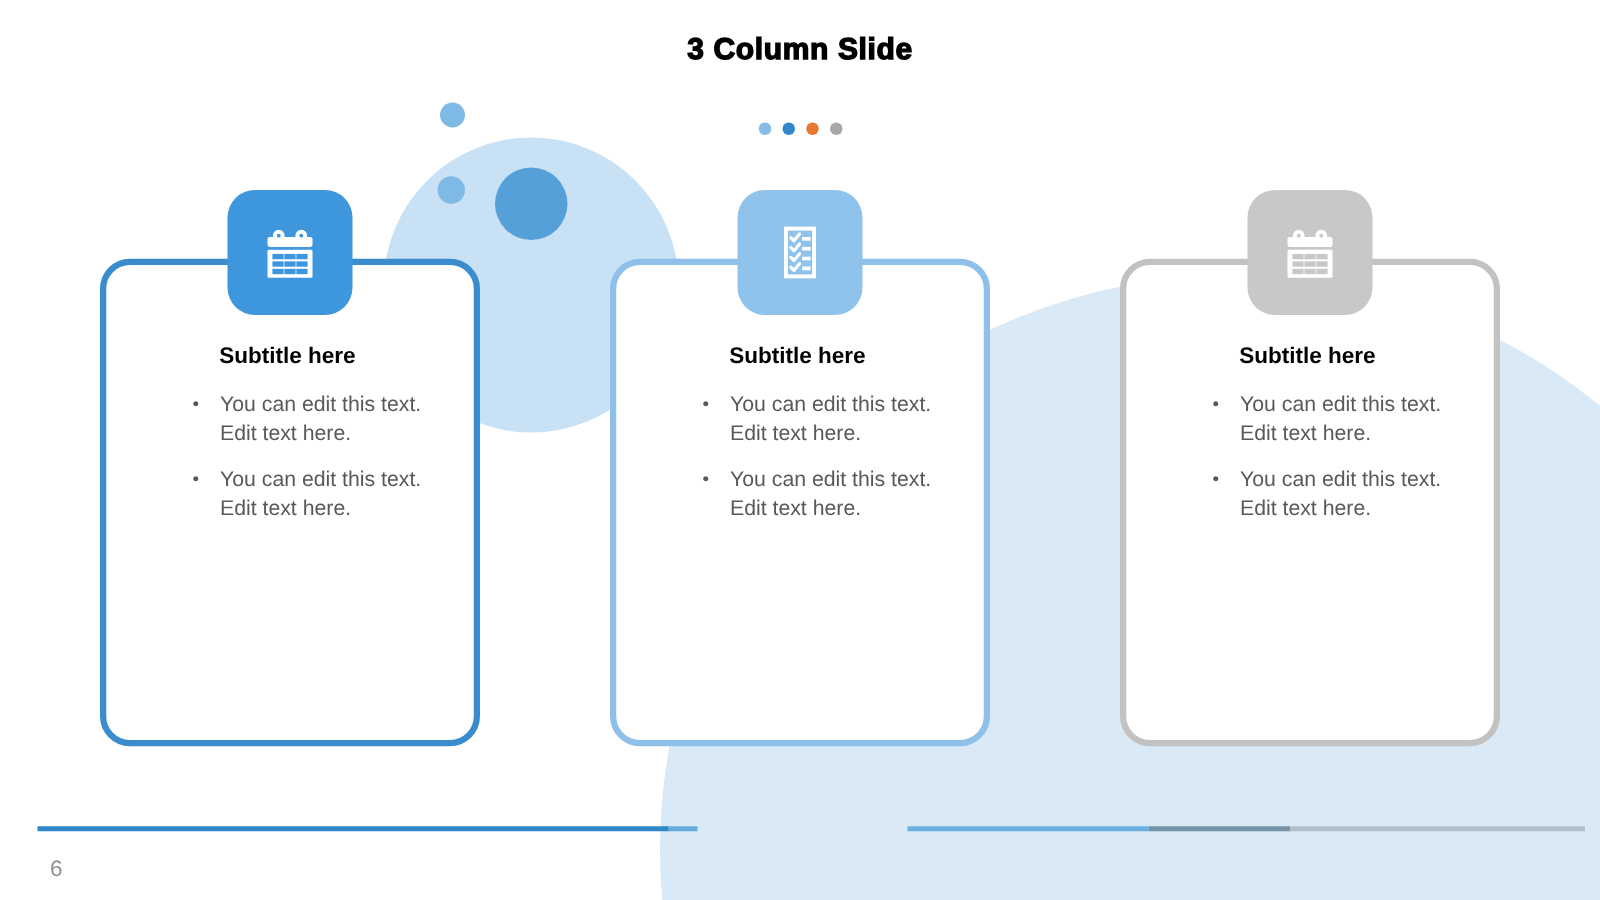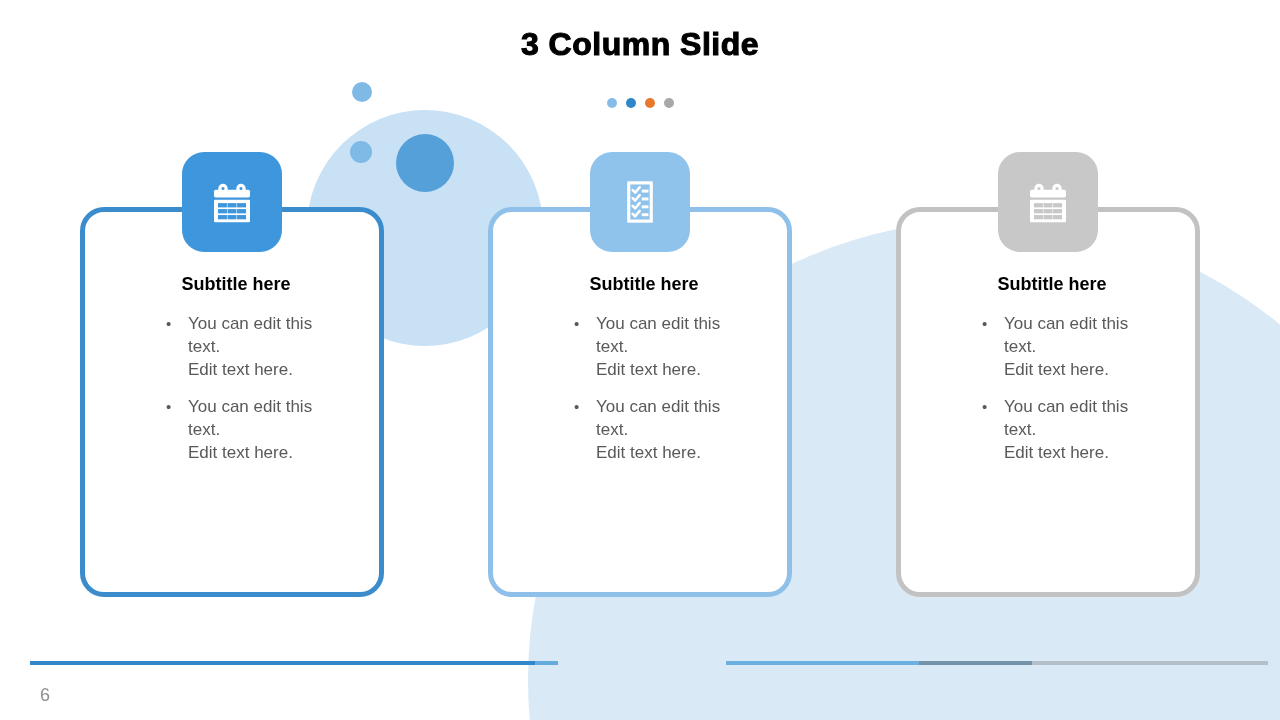--- a/index.html
+++ b/index.html
@@ -10,35 +10,35 @@
   .abs{position:absolute;}
   
   .bg-blob{left:528px;top:220px;width:920px;height:920px;border-radius:50%;z-index:0;}
   .bg-circle-large{left:307px;top:110px;width:236px;height:236px;border-radius:50%;z-index:1;}
   .bg-circle-medium{left:396px;top:134px;width:58px;height:58px;border-radius:50%;z-index:1;}
   .bg-circle-small-a{left:352px;top:82px;width:20px;height:20px;border-radius:50%;z-index:1;}
   .bg-circle-small-b{left:350px;top:141px;width:22px;height:22px;border-radius:50%;z-index:1;}
   
   .slide-title{
     left:0;top:26px;width:1280px;text-align:center;z-index:5;
-    font-size:32px;font-weight:bold;color:#000;letter-spacing:.5px;
+    font-size:24px;font-weight:bold;color:#000;letter-spacing:.5px;
     -webkit-text-stroke:1.1px #000;
   }
   
   .dots{left:0;top:98px;width:1280px;display:flex;justify-content:center;gap:9px;z-index:5;}
   .dot{width:10px;height:10px;border-radius:50%;}
   
   .card{
     top:207px;width:294px;height:380px;background:#fff;
     border:5px solid #ccc;border-radius:24px;z-index:2;
   }
   .card-0{left:80px;}
   .card-1{left:488px;}
   .card-2{left:896px;}
-  .card-body{padding:60px 24px 0 32px;}
+  .card-body{padding:60px 24px 0 20px;}
   .subtitle{
     text-align:center;font-size:18px;font-weight:bold;color:#000;
     margin:0 0 16px 0;line-height:24px;
   }
   ul.bullets{list-style:none;margin:16px;padding:0 0 0 33px;}
   ul.bullets li{
     position:relative;padding-left:22px;margin-bottom:14px;
     font-size:17px;line-height:23px;color:#595959;
   }
   ul.bullets li::before{

